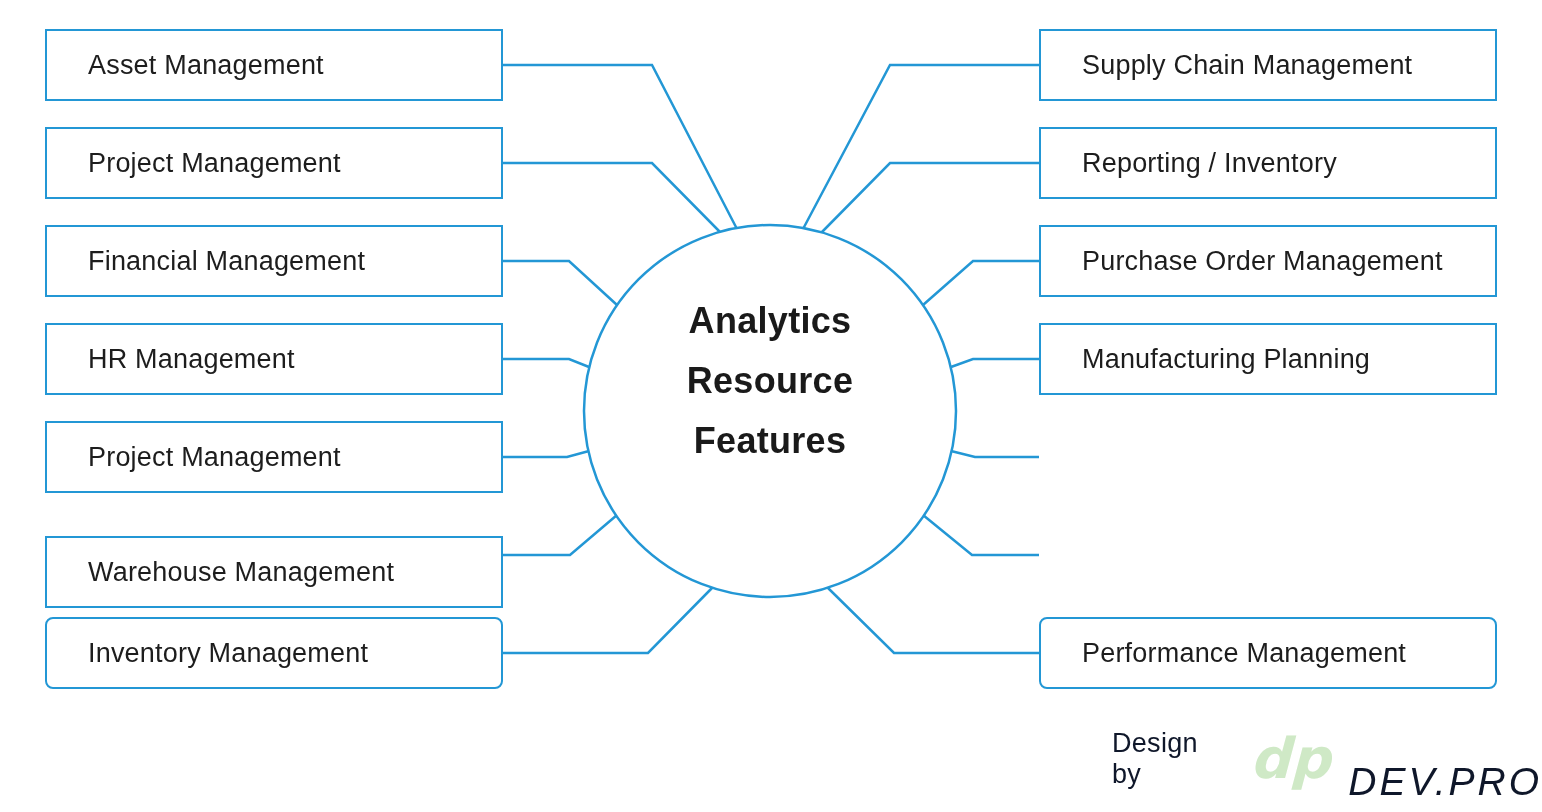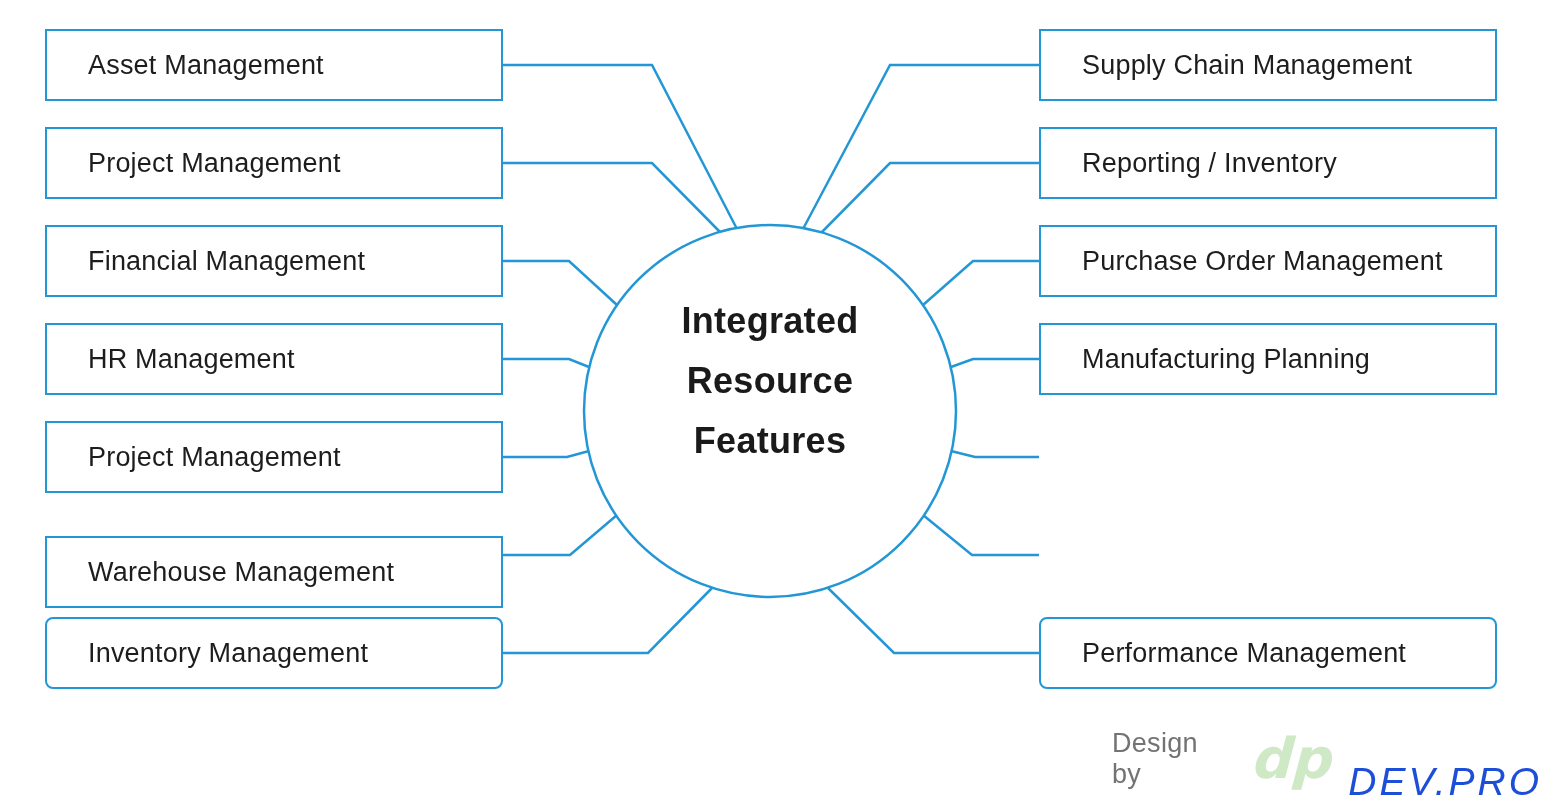--- a/index.html
+++ b/index.html
@@ -64,37 +64,37 @@
   .footer {
     position: absolute;
     left: 1112px;
     top: 726px;
     height: 66px;
     display: flex;
     align-items: center;
   }
   .credit-text {
     font-size: 27px;
-    color: #737373;
+    color: #0f172a;
     letter-spacing: 0.3px;
   }
   .dp-glyph {
     font-family: "DejaVu Sans", sans-serif;
     font-weight: bold;
     font-style: italic;
     font-size: 56px;
     line-height: 1;
     color: #cfe9c6;
     margin-left: 24px;
     transform: skewX(-4deg);
   }
   .brand-name {
     font-style: italic;
     font-size: 39px;
-    color: #1d4ed8;
+    color: #0f172a;
     letter-spacing: 3px;
     margin-left: 14px;
     font-weight: 500;
     margin-top: 46px;
   }
 </style>
 </head>
 <body>
 
 <div class="stage">
@@ -128,21 +128,21 @@
   <div class="node left row5">Warehouse Management</div>
   <div class="node left row6">Inventory Management</div>
 
   <div class="node right row0">Supply Chain Management</div>
   <div class="node right row1">Reporting / Inventory</div>
   <div class="node right row2">Purchase Order Management</div>
   <div class="node right row3">Manufacturing Planning</div>
   <div class="node right row6">Performance Management</div>
 
   <div class="center-title">
-    <div>Integrated</div>
+    <div>Analytics</div>
     <div>Resource</div>
     <div>Features</div>
   </div>
 
   <div class="footer">
     <span class="credit-text">Design by</span>
     <span class="dp-glyph">dp</span>
     <span class="brand-name">DEV.PRO</span>
   </div>
 

